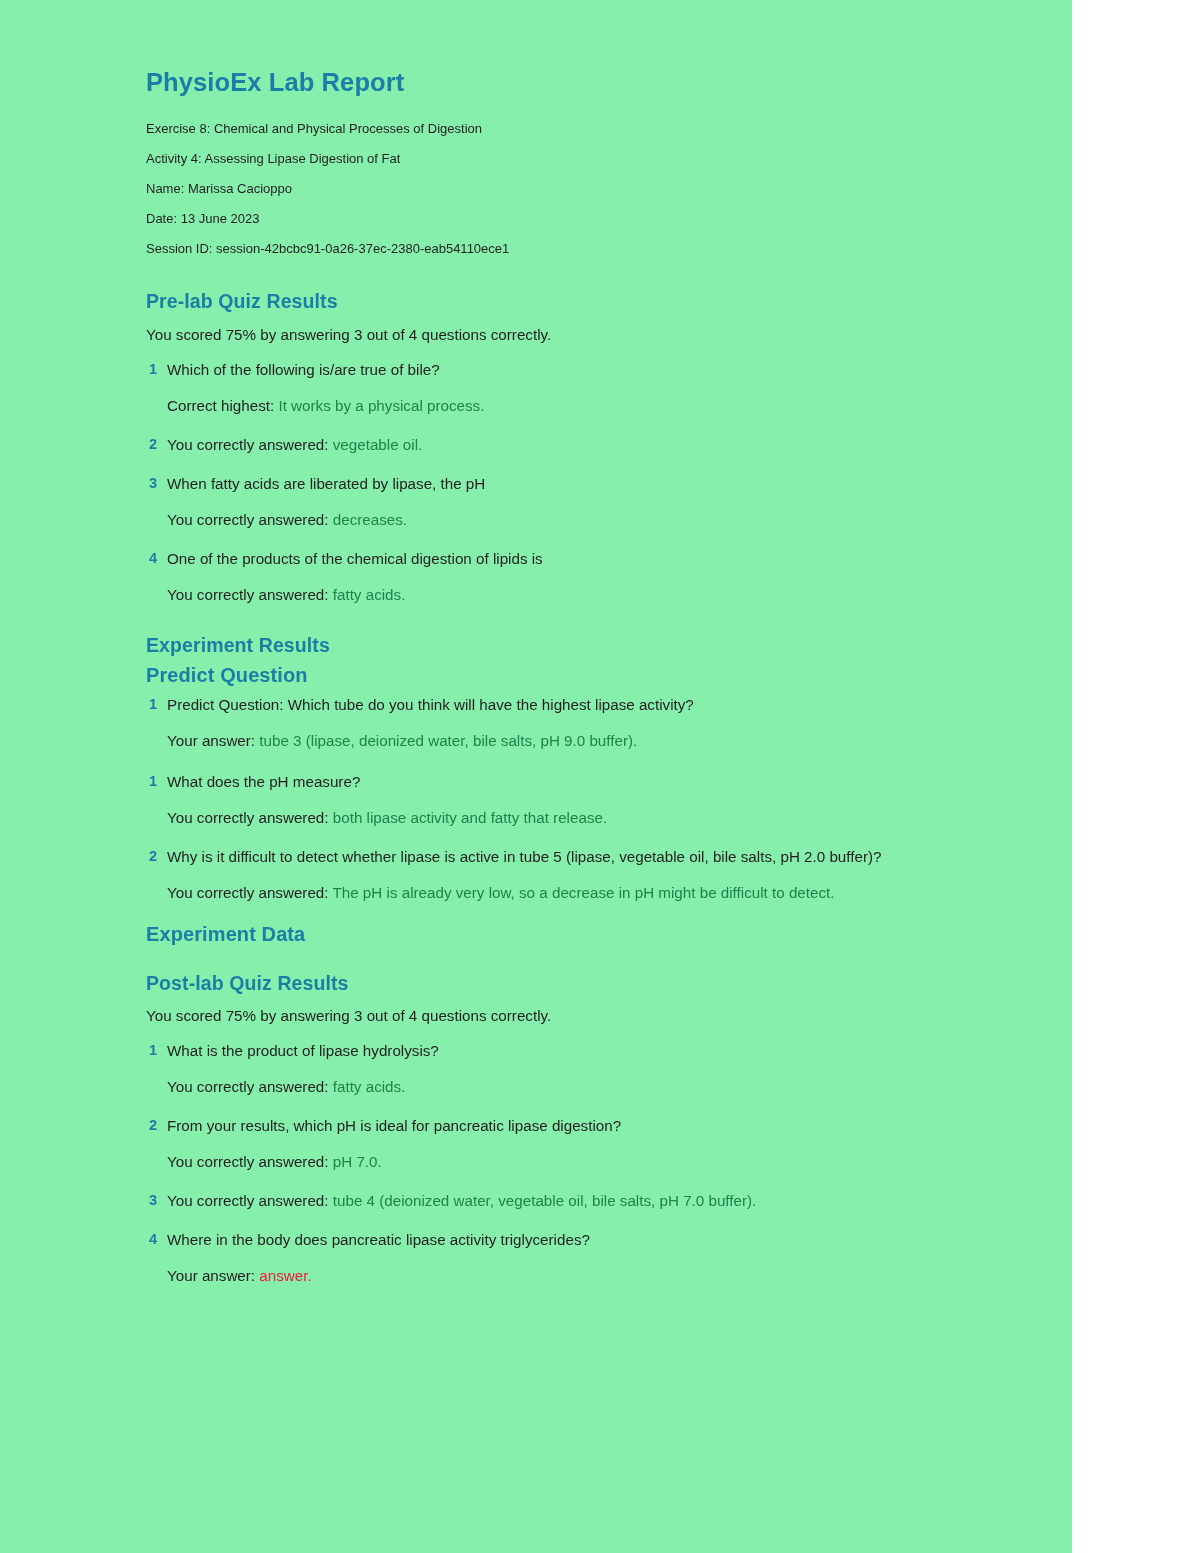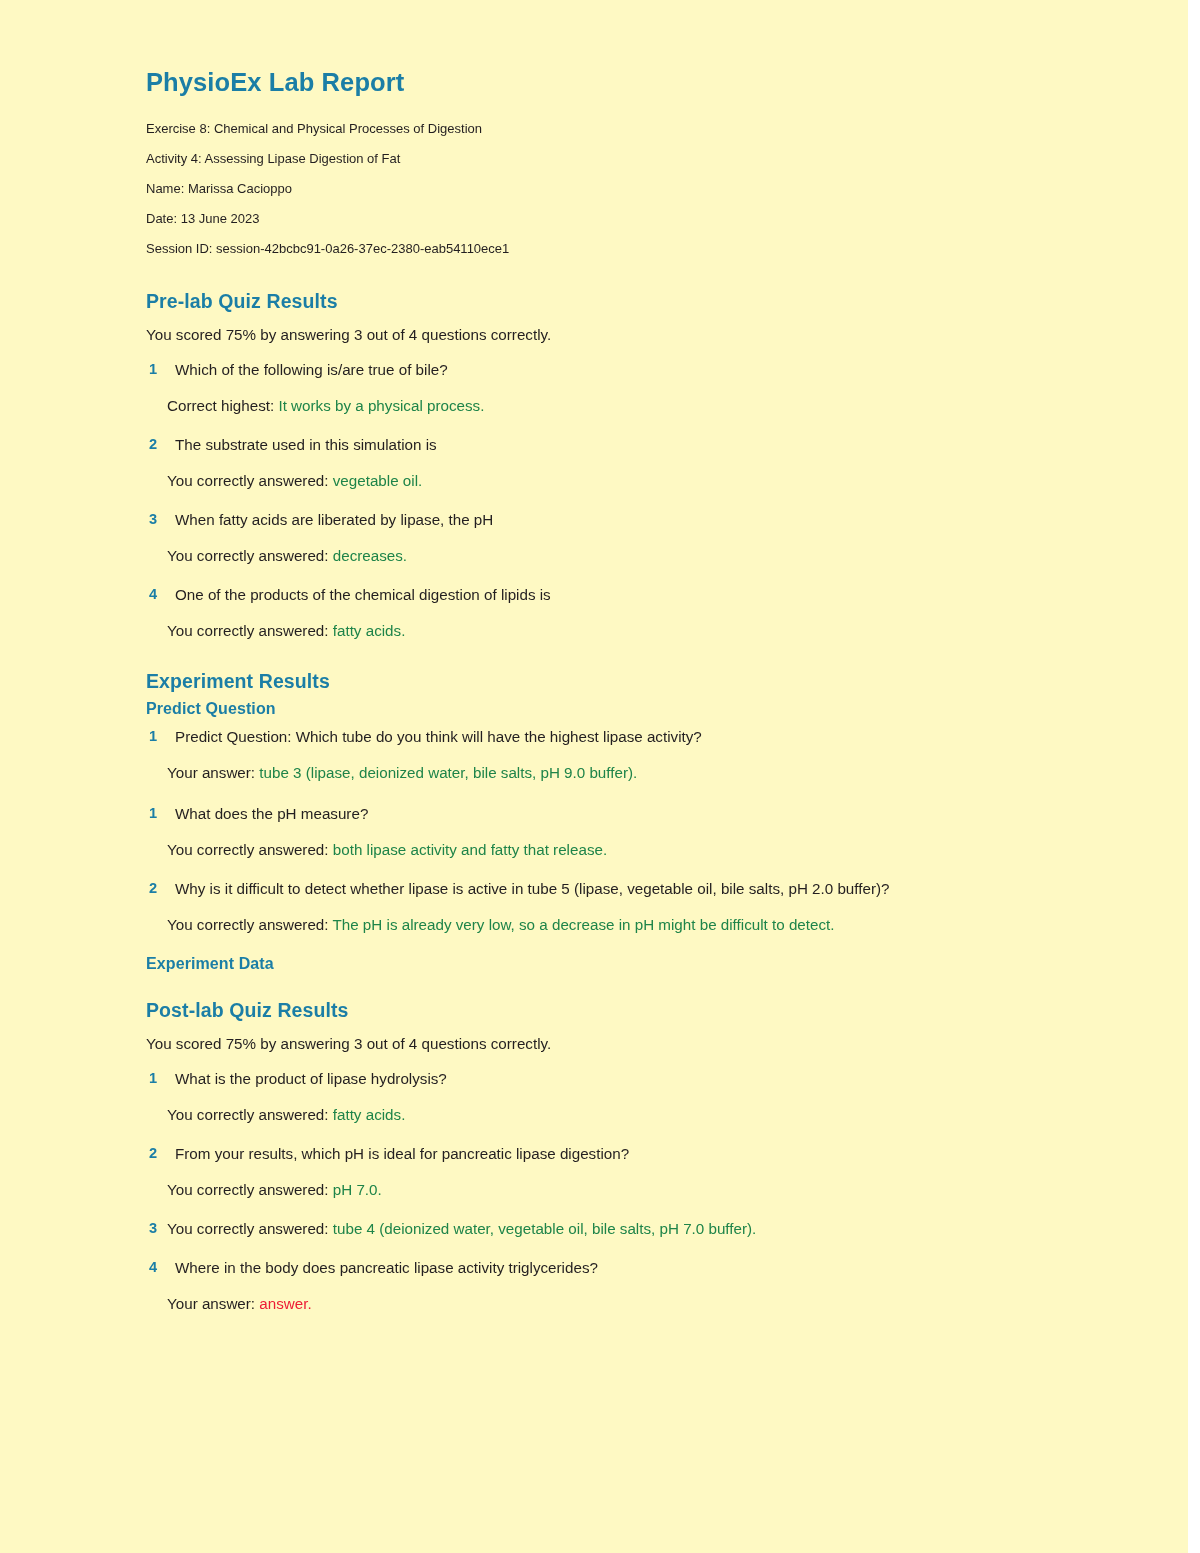--- a/index.html
+++ b/index.html
@@ -9,25 +9,25 @@
   }
   body {
     width: 1200px;
     height: 1553px;
     font-family: "Liberation Sans", "DejaVu Sans", sans-serif;
     color: #231f20;
     -webkit-font-smoothing: antialiased;
   }
   .page {
     position: relative;
-    width: 1188px;
+    width: 1072px;
     height: 1553px;
     box-sizing: border-box;
     padding: 68px 140px 0 146px;
-    background: #fef9c3;
+    background: #86efac;
   }
 
   
   .doc-title {
     font-size: 25.5px;
     font-weight: bold;
     color: #1b7ea6;
     letter-spacing: 0.1px;
     margin: 0 0 17px 0;
     line-height: 1.15;
@@ -51,21 +51,21 @@
     font-size: 19.5px;
     font-weight: bold;
     color: #1b7ea6;
     margin: 0 0 10px 0;
     line-height: 1.2;
     letter-spacing: 0.1px;
   }
   .section-heading.tight { margin-bottom: 6px; }
 
   .sub-heading {
-    font-size: 16px;
+    font-size: 20px;
     font-weight: bold;
     color: #1b7ea6;
     margin: 0 0 7px 0;
     line-height: 1.2;
     letter-spacing: 0.1px;
   }
 
   .score-line {
     font-size: 15.2px;
     line-height: 21px;
@@ -92,21 +92,21 @@
     top: 0;
     font-size: 14.6px;
     font-weight: bold;
     color: #1b7ea6;
     line-height: 21px;
   }
   .q-text {
     font-size: 15.2px;
     line-height: 21px;
     color: #231f20;
-    margin: 8px;
+    margin: 0;
   }
   .a-line {
     font-size: 15.2px;
     line-height: 21px;
     color: #231f20;
     margin: 15px 0 0 0;
   }
   .a-line .ans-correct { color: #1e8449; }
   .a-line .ans-wrong   { color: #ed1c35; }
 
@@ -136,21 +136,20 @@
     <h2 class="section-heading">Pre-lab Quiz Results</h2>
     <p class="score-line">You scored 75% by answering 3 out of 4 questions correctly.</p>
     <ol class="q-list">
         <li class="q-item">
           <span class="q-num">1</span>
           <p class="q-text">Which of the following is/are true of bile?</p>
           <p class="a-line"><span class="ans-label">Correct highest:</span> <span class="ans-correct">It works by a physical process.</span></p>
         </li>
         <li class="q-item">
           <span class="q-num">2</span>
-          <p class="q-text">The substrate used in this simulation is</p>
           <p class="a-line"><span class="ans-label">You correctly answered:</span> <span class="ans-correct">vegetable oil.</span></p>
         </li>
         <li class="q-item">
           <span class="q-num">3</span>
           <p class="q-text">When fatty acids are liberated by lipase, the pH</p>
           <p class="a-line"><span class="ans-label">You correctly answered:</span> <span class="ans-correct">decreases.</span></p>
         </li>
         <li class="q-item">
           <span class="q-num">4</span>
           <p class="q-text">One of the products of the chemical digestion of lipids is</p>

